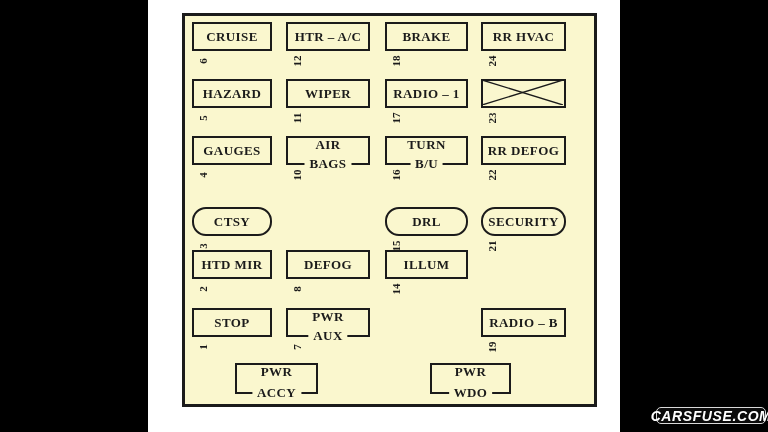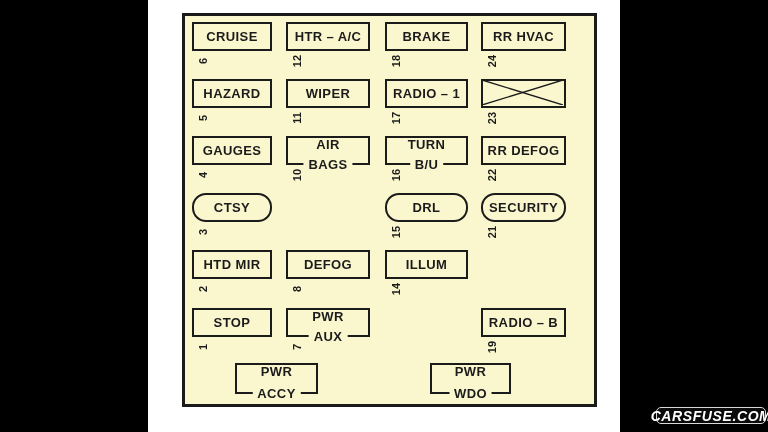--- a/index.html
+++ b/index.html
@@ -15,29 +15,30 @@
     position:absolute; left:182px; top:13px; width:415px; height:394px;
     box-sizing:border-box; border:3px solid #1b1b1b; background:#faf7ce;
   }
 
   .fuse {
     position:absolute; box-sizing:border-box; height:29px;
     border:2px solid #1b1b1b; background:#faf7ce;
     display:flex; align-items:center; justify-content:center;
     font-size:13px; font-weight:700; color:#1b1b1b; letter-spacing:0.4px;
     white-space:nowrap;
+    font-family:Liberation Serif, serif;
   }
   
   .c1 { left:7px;   width:80px; }
   .c2 { left:101px; width:84px; }
   .c3 { left:200px; width:83px; }
   .c4 { left:296px; width:85px; }
   
   .r1 { top:6px; } .r2 { top:63px; } .r3 { top:120px; }
-  .r4 { top:177px;border-radius:14px; } .r5 { top:234px; } .r6 { top:292px; }
+  .r4 { top:191px;border-radius:14px; } .r5 { top:234px; } .r6 { top:292px; }
 
   .fuse .l1 { pointer-events:none; }
   .fuse.two { align-items:flex-start; }
   .fuse.two .l1 { margin-top:-1px; }
   .fuse .l2 {
     position:absolute; left:50%; bottom:-9px; transform:translateX(-50%);
     background:#faf7ce; padding:0 5px; white-space:nowrap;
   }
   .fuse .num {
     position:absolute; left:-1px; bottom:-22px; width:20px; height:20px;

